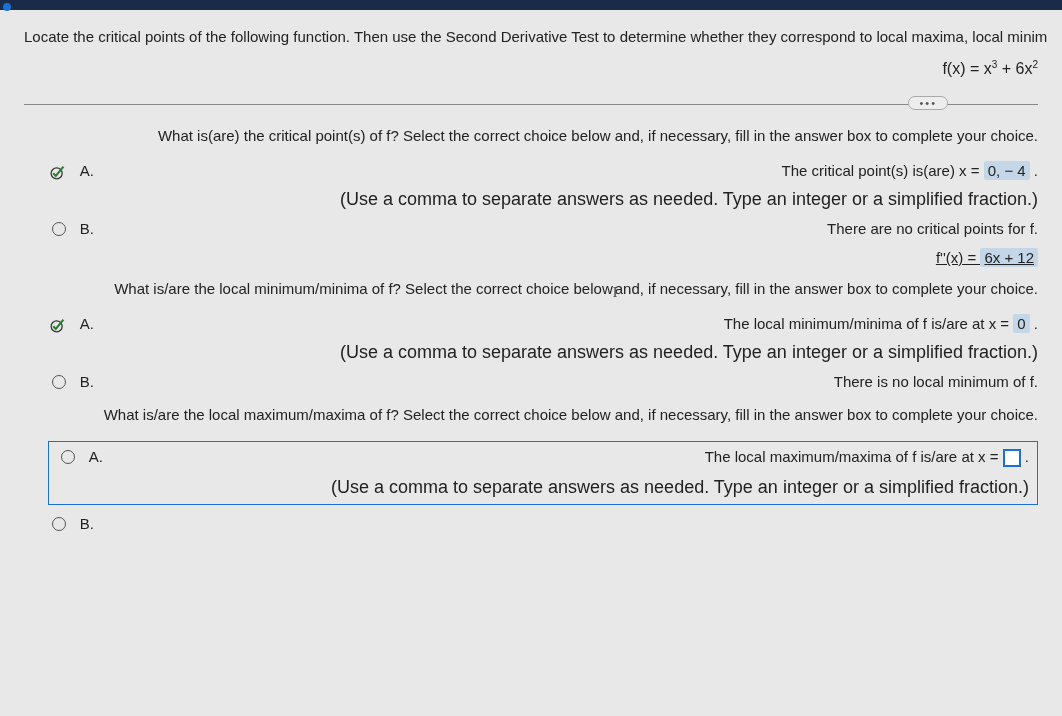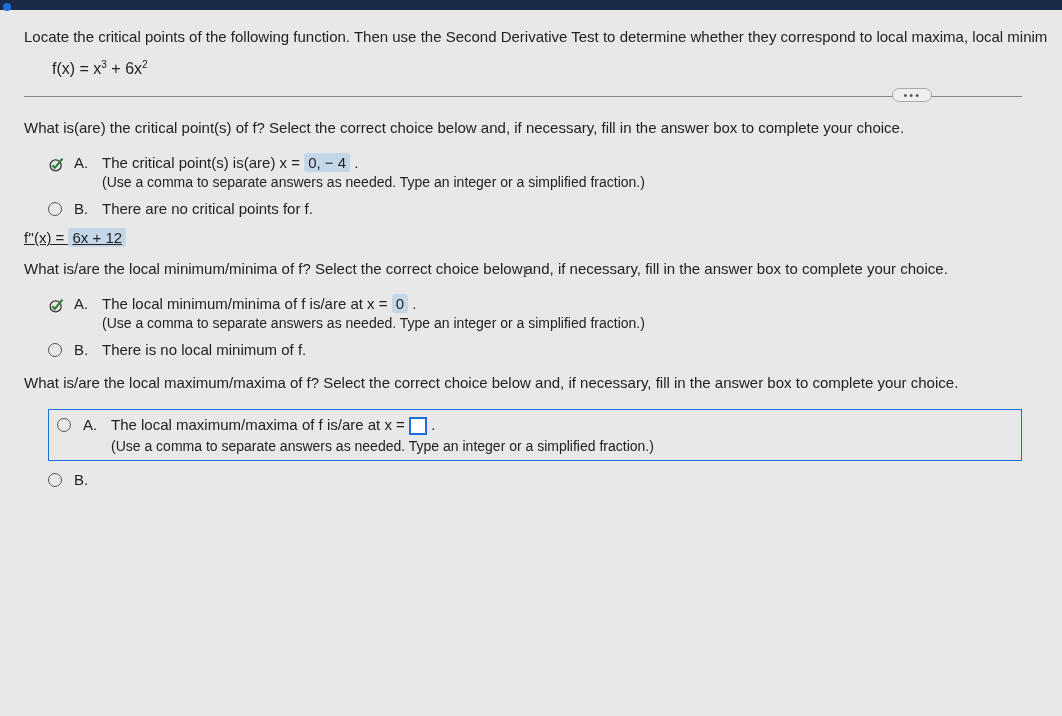--- a/index.html
+++ b/index.html
@@ -10,30 +10,31 @@
     height: 716px;
     overflow: hidden;
     position: relative;
   }
   .topbar {
     height: 10px;
     background: #1a2b4a;
     width: 100%;
   }
   .content {
-    padding: 18px 40px 0 24px;
+    padding: 18px 24px 0 24px;
     font-size: 15px;
     color: #222;
+    text-align: right;
   }
   .problem-intro {
     margin-bottom: 14px;
     white-space: nowrap;
   }
   .formula {
-    margin: 10px 0 18px 28px;
+    margin: 10px 0 26px 28px;
     font-size: 16px;
   }
   .hr-row {
     position: relative;
     margin: 6px 0 22px 0;
   }
   .hr-row hr {
     border: none;
     border-top: 1px solid #888;
   }
@@ -99,23 +100,23 @@
   .checkedmark svg { width: 17px; height: 17px; }
   .letter {
     width: 20px;
     flex: 0 0 20px;
     font-weight: normal;
   }
   .choice-body {
     flex: 1;
   }
   .choice-sub {
-    font-size: 14px;
+    font-size: 18px;
     color: #222;
-    margin-top: 3px;
+    margin-top: 10px;
   }
   .answer-filled {
     background: #c4d7e8;
     padding: 1px 4px;
     border-radius: 2px;
     margin-top: 8px;
   }
   .answer-input {
     display: inline-block;
     width: 18px;

